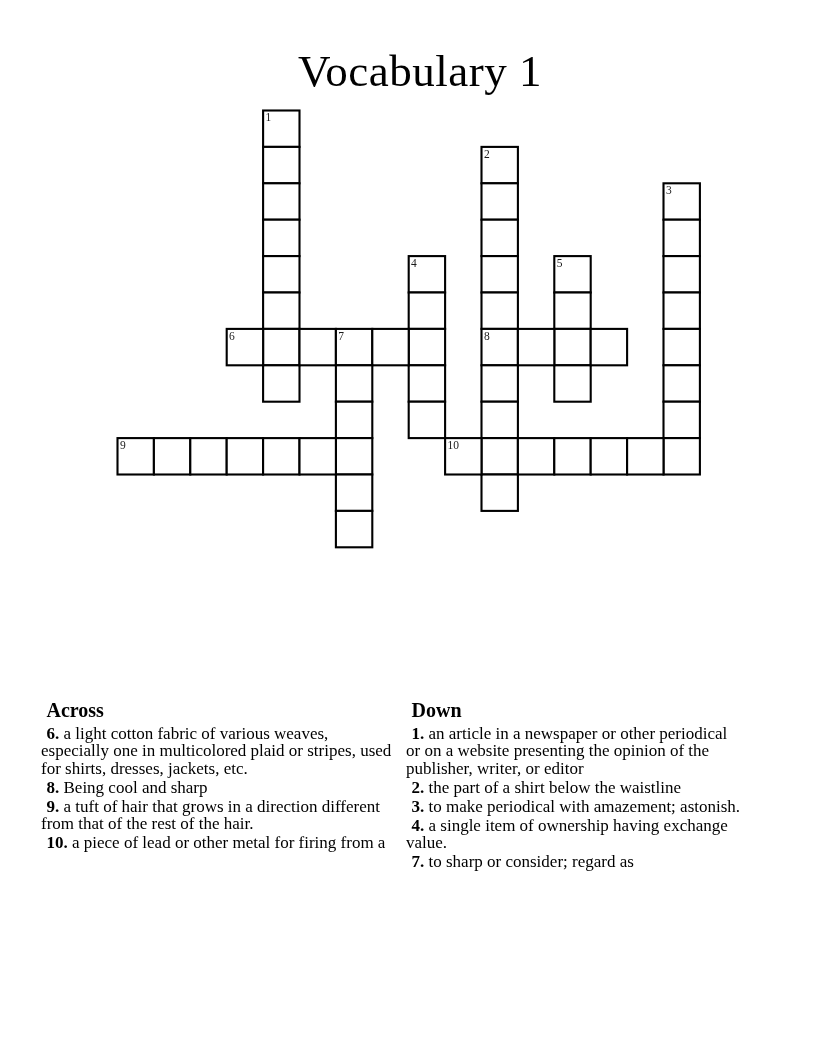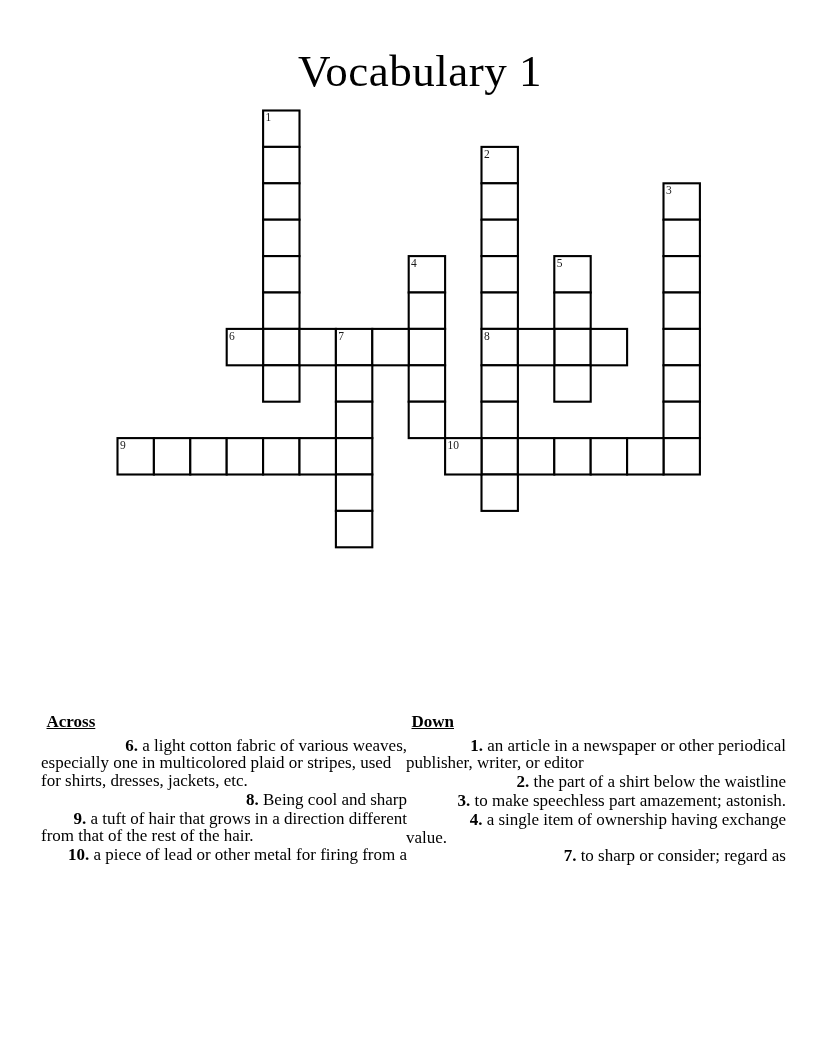--- a/index.html
+++ b/index.html
@@ -30,34 +30,33 @@
     position: absolute;
     left: 0; top: 0;
   }
   .clues {
     position: absolute;
     top: 701px;
   }
   .clues-across { left: 41px; width: 366px; }
   .clues-down   { left: 406px; width: 380px; }
   .clues-heading {
-    font-size: 17px;
+    font-size: 20px;
     font-weight: bold;
-    text-decoration: underline;
     line-height: 18px;
-    margin: 12px 0 6px 0;
+    margin: 0 0 6px 0;
     padding-left: 5.5px;
   }
   .clue { margin: 0 0 1.5px 0; }
   .clue-line {
     font-size: 17px;
     line-height: 17.4px;
     white-space: nowrap;
   }
-  .clue-line.first { padding-left: 5.5px; text-align: right; }
+  .clue-line.first { padding-left: 5.5px; }
   .clue-num { font-weight: bold; }
   .gridnum {
     font-family: "Liberation Serif", serif;
     font-size: 11.5px;
     fill: #1a1a1a;
   }
 </style>
 </head>
 <body>
 
@@ -154,27 +153,28 @@
           <div class="clue-line first"><span class="clue-num">10.</span> <span>a piece of lead or other metal for firing from a</span></div>
         </div>
       </div>
   </div>
 
   <div class="clues clues-down">
     <div class="clues-heading">Down</div>
     <div id="down-list">
         <div class="clue">
           <div class="clue-line first"><span class="clue-num">1.</span> <span>an article in a newspaper or other periodical</span></div>
+          <div class="clue-line">or on a website presenting the opinion of the</div>
           <div class="clue-line">publisher, writer, or editor</div>
         </div>
         <div class="clue">
           <div class="clue-line first"><span class="clue-num">2.</span> <span>the part of a shirt below the waistline</span></div>
         </div>
         <div class="clue">
-          <div class="clue-line first"><span class="clue-num">3.</span> <span>to make speechless part amazement; astonish.</span></div>
+          <div class="clue-line first"><span class="clue-num">3.</span> <span>to make periodical with amazement; astonish.</span></div>
         </div>
         <div class="clue">
           <div class="clue-line first"><span class="clue-num">4.</span> <span>a single item of ownership having exchange</span></div>
           <div class="clue-line">value.</div>
         </div>
         <div class="clue">
           <div class="clue-line first"><span class="clue-num">7.</span> <span>to sharp or consider; regard as</span></div>
         </div>
       </div>
   </div>

